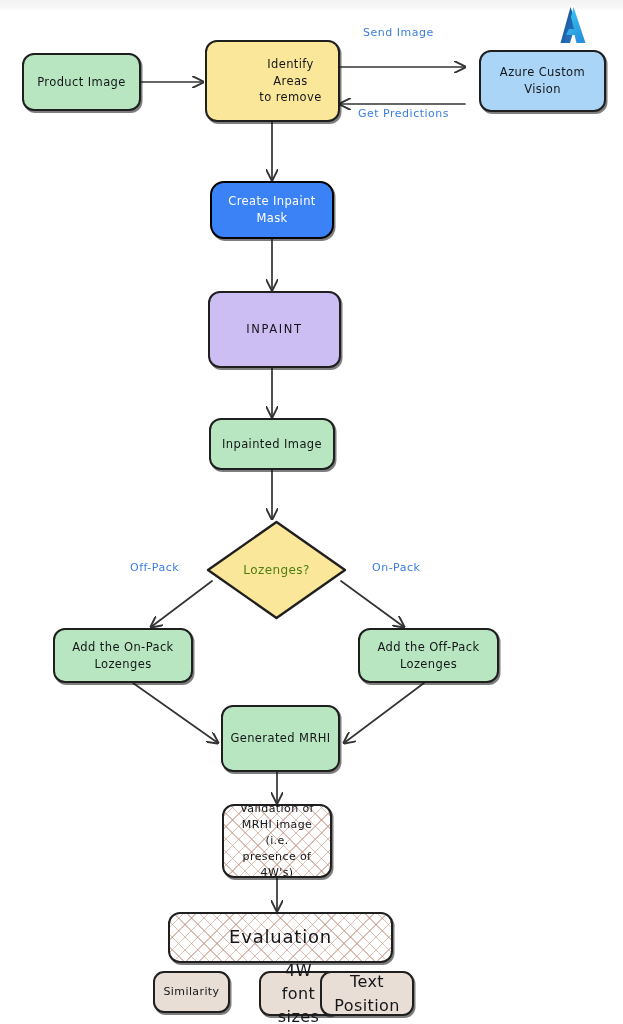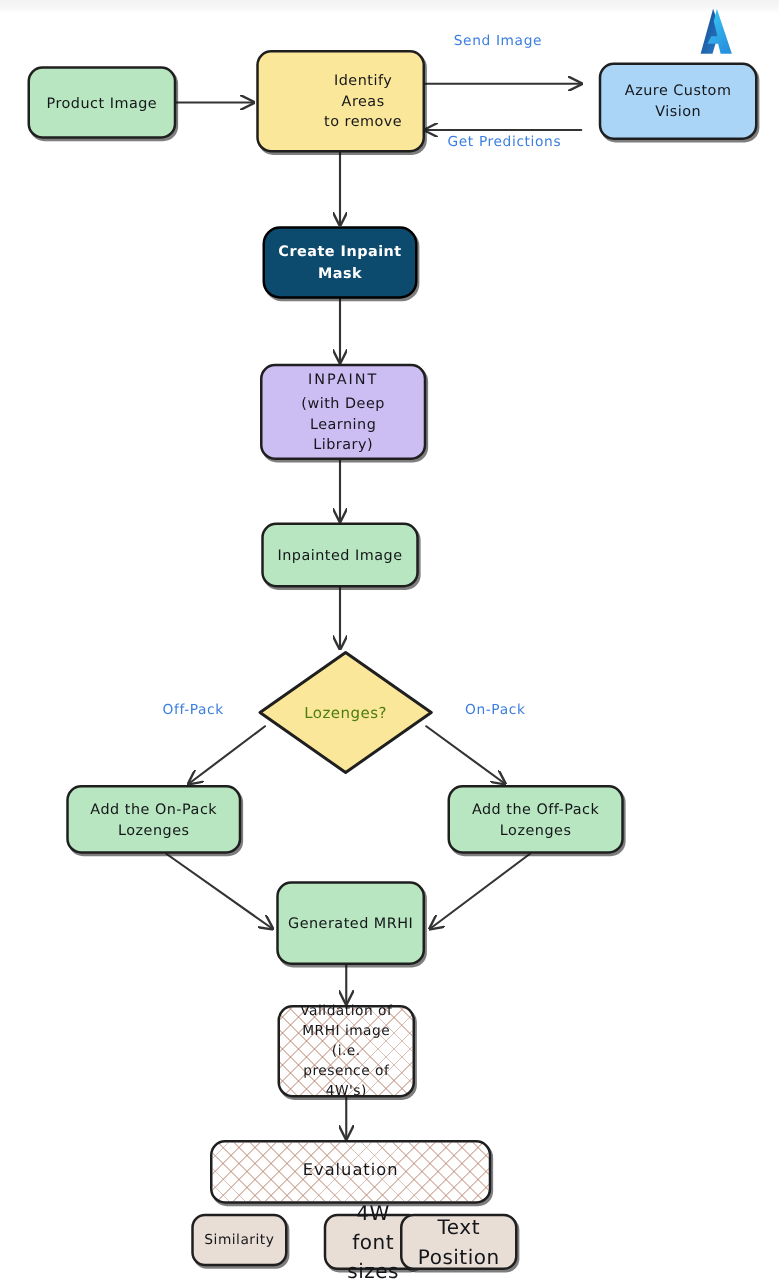--- a/index.html
+++ b/index.html
@@ -50,21 +50,21 @@
     line-height: 1.45;
     letter-spacing: 0.4px;
     color: #14161a;
     box-shadow: 1.5px 2px 0 rgba(20,20,20,0.55);
   }
   .node .lbl { display: block; padding: 0 6px; }
   .green  { background: #b8e6c0; }
   .yellow { background: #fbe79a; }
   .blue   { background: #aad5f6; }
   .purple { background: #ccbdf2; }
-  .dark   { background: #0c4a6e; color: #ffffff; border-color: #000000; font-weight: bold; }
+  .dark   { background: #3b82f6; color: #ffffff; border-color: #000000; }
   .beige  { background: #e9ded6; }
   .hatch {
     background-color: #ffffff;
     background-image:
       repeating-linear-gradient(45deg,  rgba(190,140,120,0.55) 0 1px, transparent 1px 9px),
       repeating-linear-gradient(-45deg, rgba(190,140,120,0.55) 0 1px, transparent 1px 9px);
   }
   .diamond-wrap {
     position: absolute;
     z-index: 3;
@@ -164,21 +164,20 @@
   <div class="node blue" style="left:453px; top:50px; width:127px; height:62px;margin-left:26px;">
     <span class="lbl">Azure Custom<br>Vision</span>
   </div>
 
   <div class="node dark" style="left:210px; top:181px; width:124px; height:58px; border-radius:14px;">
     <span class="lbl">Create Inpaint<br>Mask</span>
   </div>
 
   <div class="node purple" style="left:208px; top:291px; width:133px; height:77px; flex-direction:column; gap:2px;">
     <span class="lbl" style="letter-spacing:1.6px;">INPAINT</span>
-    <span class="lbl">(with Deep Learning<br>Library)</span>
   </div>
 
   <div class="node green" style="left:209px; top:418px; width:126px; height:52px;">
     <span class="lbl">Inpainted Image</span>
   </div>
 
   <div class="diamond-wrap" style="left:203px; top:518px; width:147px; height:104px;">
     <svg width="147" height="104" viewBox="0 0 147 104">
       <path d="M 73.5 4 L 142 52 L 73.5 100 L 5 52 Z" fill="#fbe79a" stroke="#1f1f1f" stroke-width="2.4" stroke-linejoin="round"></path>
     </svg>
@@ -194,21 +193,21 @@
   </div>
 
   <div class="node green" style="left:221px; top:705px; width:119px; height:67px;">
     <span class="lbl">Generated MRHI</span>
   </div>
 
   <div class="node hatch" style="left:222px; top:804px; width:110px; height:74px; font-size:11px;">
     <span class="lbl">Validation of<br>MRHI image (i.e.<br>presence of<br>4W's)</span>
   </div>
 
-  <div class="node hatch" style="left:168px; top:912px; width:225px; height:51px; font-size:13px; letter-spacing:0.8px;">
+  <div class="node hatch" style="left:168px; top:912px; width:225px; height:51px; font-size:18px; letter-spacing:0.8px;">
     <span class="lbl">Evaluation</span>
   </div>
 
   <div class="node beige" style="left:153px; top:971px; width:77px; height:42px; font-size:11px; border-radius:11px;">
     <span class="lbl">Similarity</span>
   </div>
 
   <div class="node beige" style="left:235px; top:971px; width:79px; height:45px; font-size:16px; border-radius:11px;margin-left:24px;">
     <span class="lbl">4W font<br>sizes</span>
   </div>

